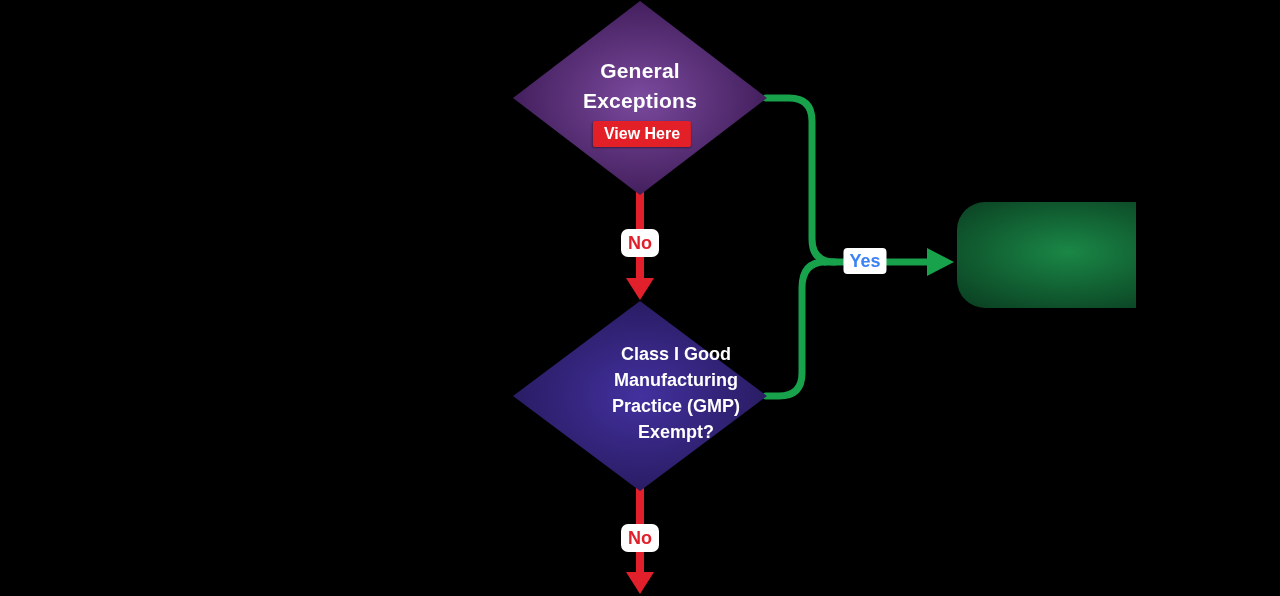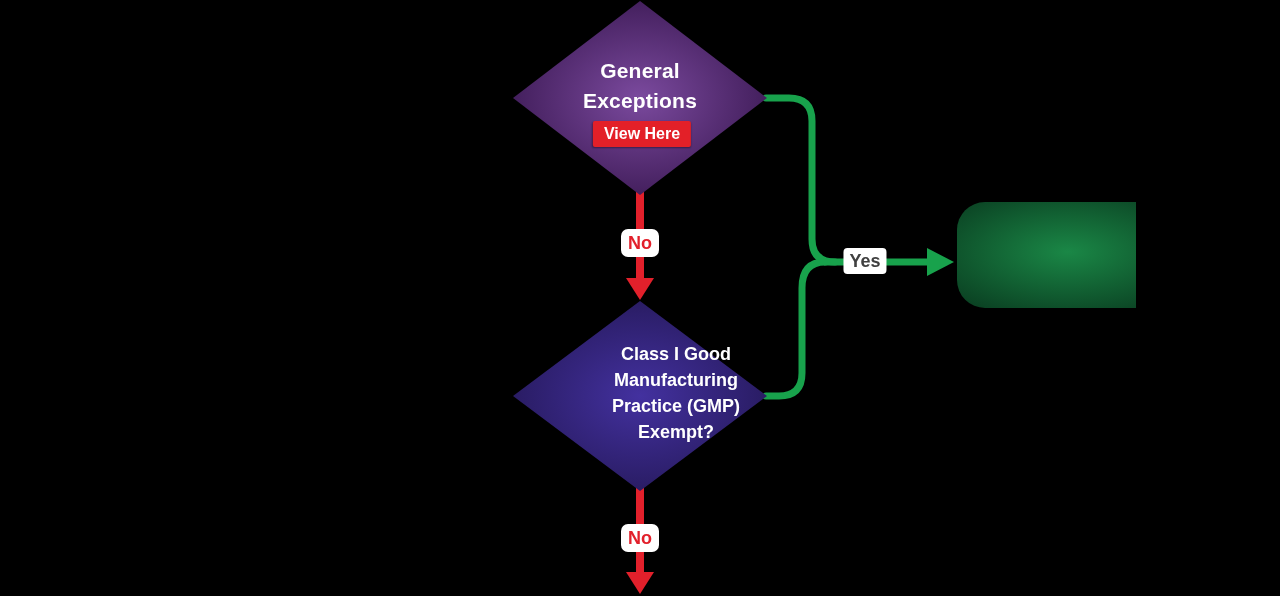--- a/index.html
+++ b/index.html
@@ -17,21 +17,21 @@
   .view-btn{
     left:642px;top:134px;color:#fff;font-weight:700;font-size:16px;
     padding:4px 11px;border-radius:2px;cursor:pointer;white-space:nowrap;
     box-shadow:0 1px 2px rgba(0,0,0,.4);
   }
   .badge{
     background:#fff;font-weight:700;font-size:18px;line-height:1;
     padding:5px 7px;border-radius:7px;white-space:nowrap;
   }
   .badge-no{color:#e2202b;}
-  .badge-yes{color:#404040;border-radius:4px;padding:4px 6px;}
+  .badge-yes{color:#3b82f6;border-radius:4px;padding:4px 6px;}
   .no1{left:640px;top:243px;}
   .no2{left:640px;top:538px;}
   .yes{left:865px;top:261px;}
   .result-label{
     left:1075px;top:256px;color:#fff;font-weight:400;font-size:24px;
     line-height:33px;text-align:center;white-space:pre-line;letter-spacing:.3px;
   }
 </style>
 </head>
 <body>

